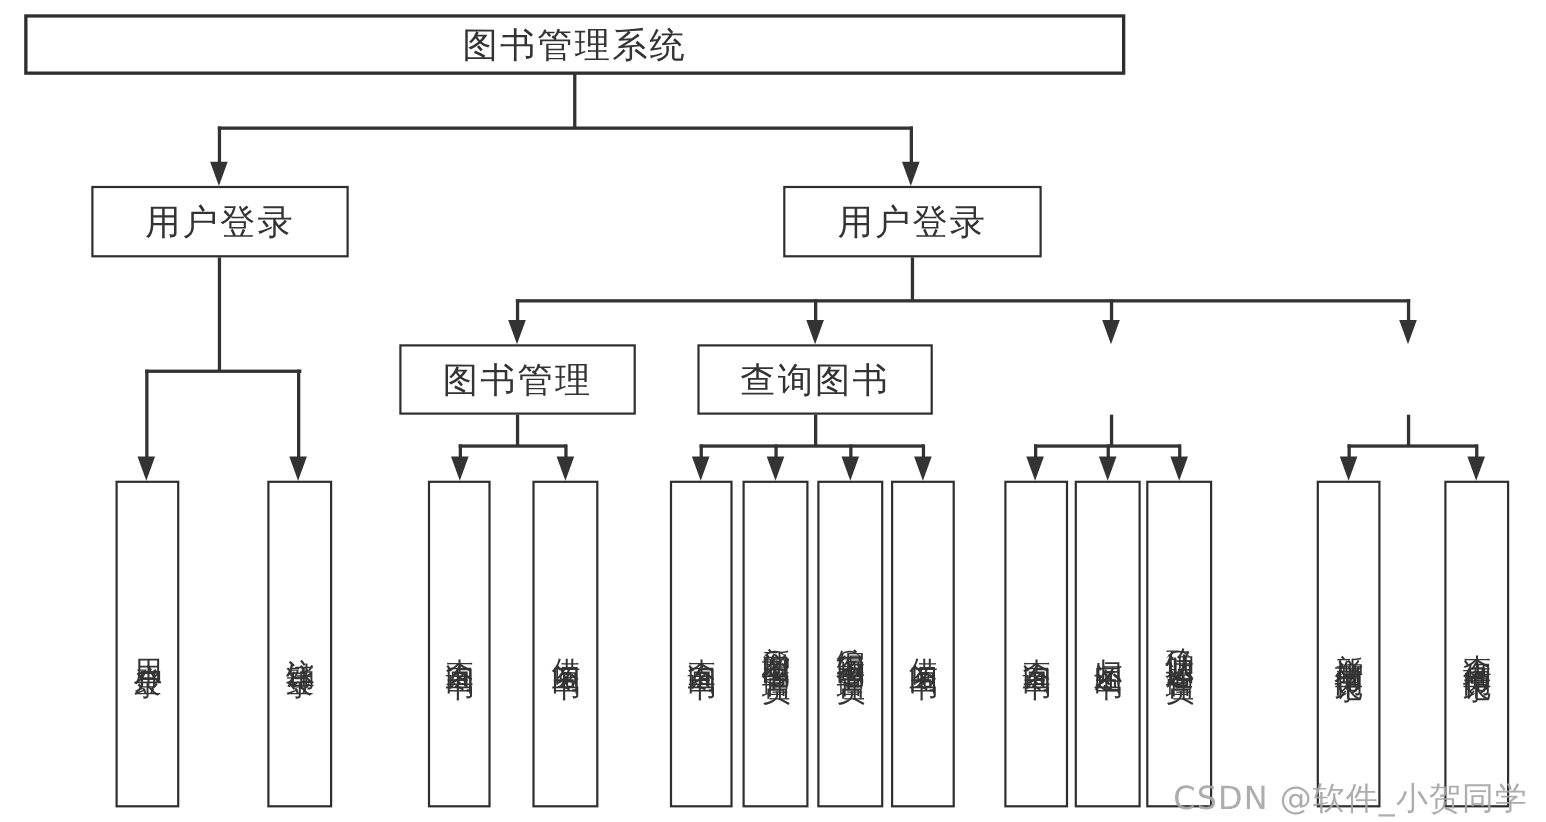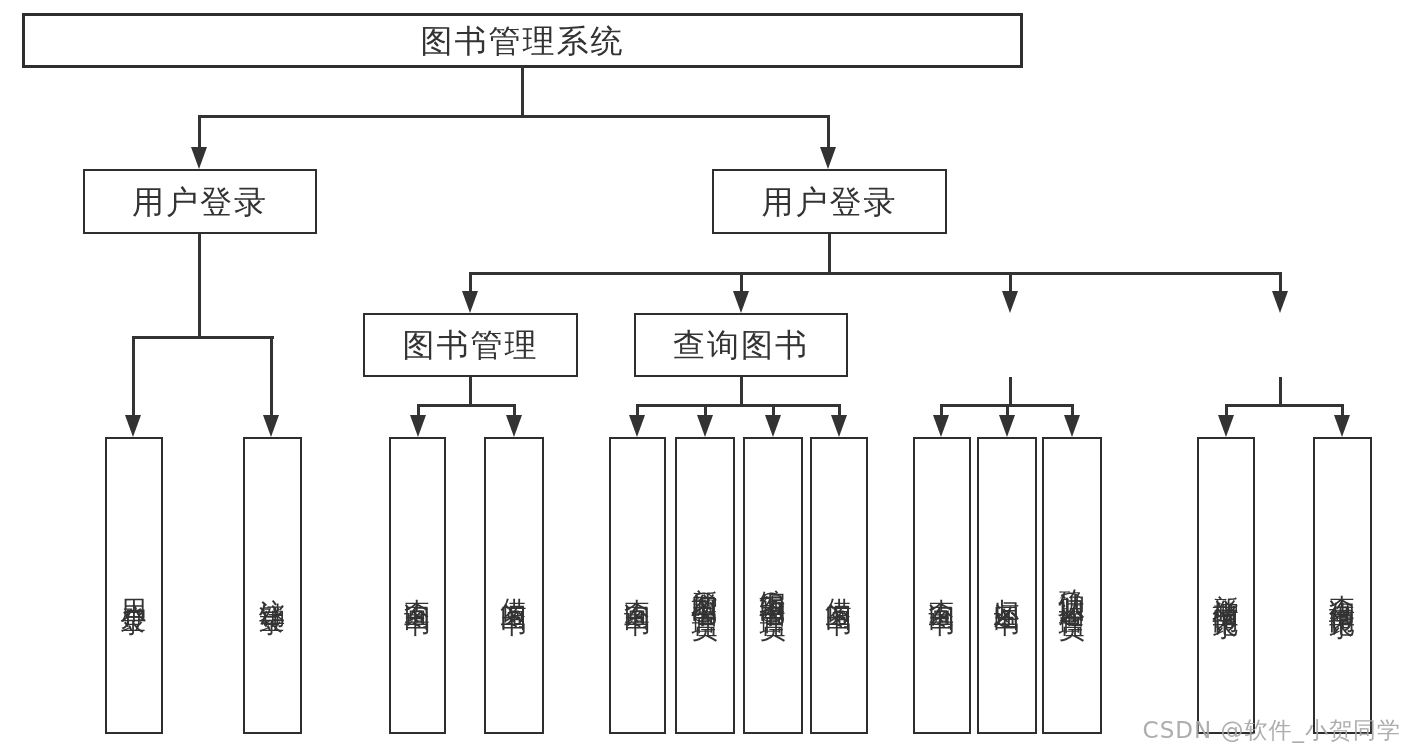--- a/index.html
+++ b/index.html
@@ -21,22 +21,22 @@
   }
   .hline,.vline{position:absolute;background:#333333;}
   .hline{height:3px;}
   .vline{width:3px;}
   .ah{
     position:absolute;width:0;height:0;
     border-left:8px solid transparent;border-right:8px solid transparent;
     border-top:22px solid #333333;
   }
   .watermark{
-    position:absolute;right:4px;bottom:1px;z-index:9;
-    font-size:23px;color:rgba(166,166,166,0.92);letter-spacing:1px;
+    position:absolute;right:16px;bottom:1px;z-index:9;
+    font-size:29px;color:rgba(166,166,166,0.92);letter-spacing:1px;
   }
 </style>
 </head>
 <body>
 
 <div class="canvas">
 
   <div class="node h root" style="left:22px;top:13px;width:1001px;height:55px">图书管理系统</div>
 
   <div class="node h" style="left:83px;top:169px;width:234px;height:65px">用户登录</div>

